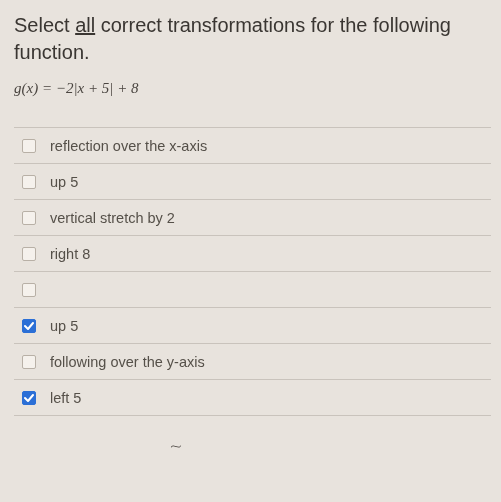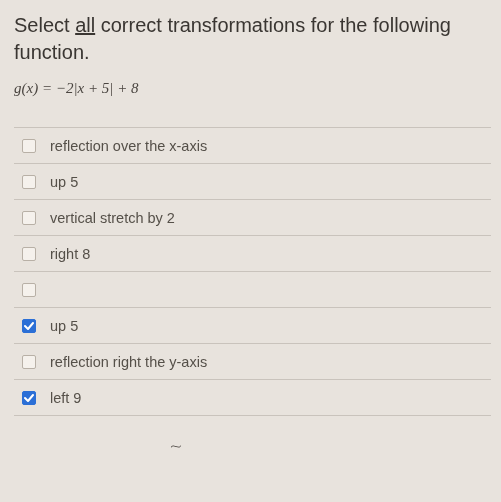--- a/index.html
+++ b/index.html
@@ -106,25 +106,25 @@
     <div class="option-row">
       <div class="cb checked">
         <svg viewBox="0 0 10 10">
           <path d="M1 5 L4 8 L9 2" stroke="#fff" stroke-width="2" fill="none" stroke-linecap="round" stroke-linejoin="round"></path>
         </svg>
       </div>
       <span class="opt-label">up 5</span>
     </div>
     <div class="option-row">
       <div class="cb"></div>
-      <span class="opt-label">reflection right the y-axis</span>
+      <span class="opt-label">following over the y-axis</span>
     </div>
     <div class="option-row">
       <div class="cb checked">
         <svg viewBox="0 0 10 10">
           <path d="M1 5 L4 8 L9 2" stroke="#fff" stroke-width="2" fill="none" stroke-linecap="round" stroke-linejoin="round"></path>
         </svg>
       </div>
-      <span class="opt-label">left 9</span>
+      <span class="opt-label">left 5</span>
     </div>
   </div>
 
 <div class="tick-mark">⁓</div>
 
 </body></html>

